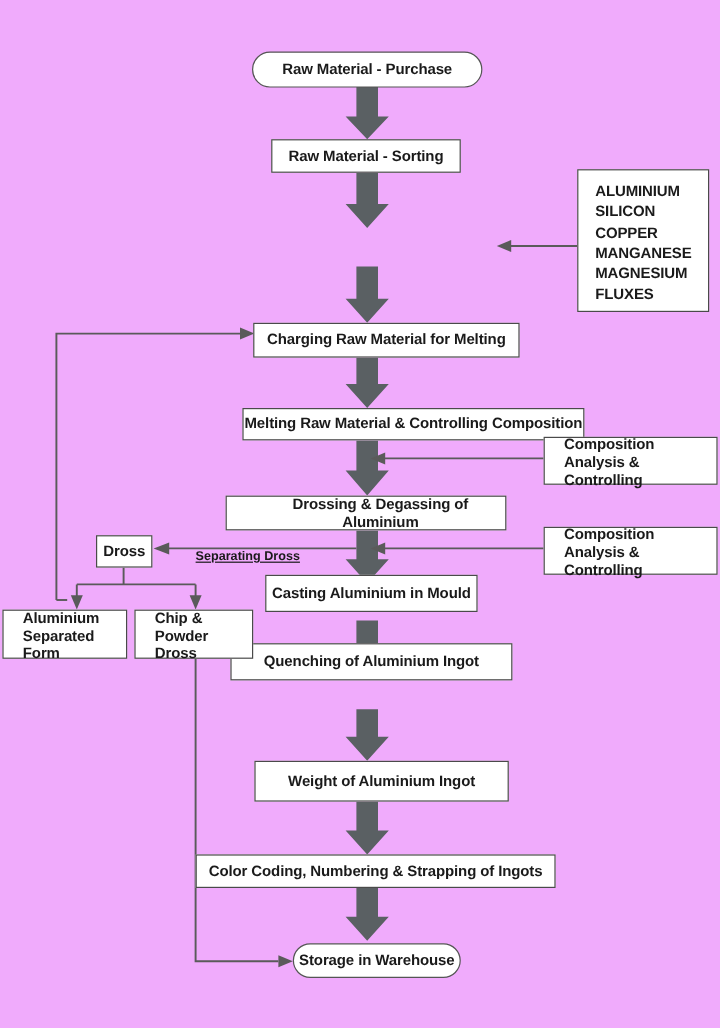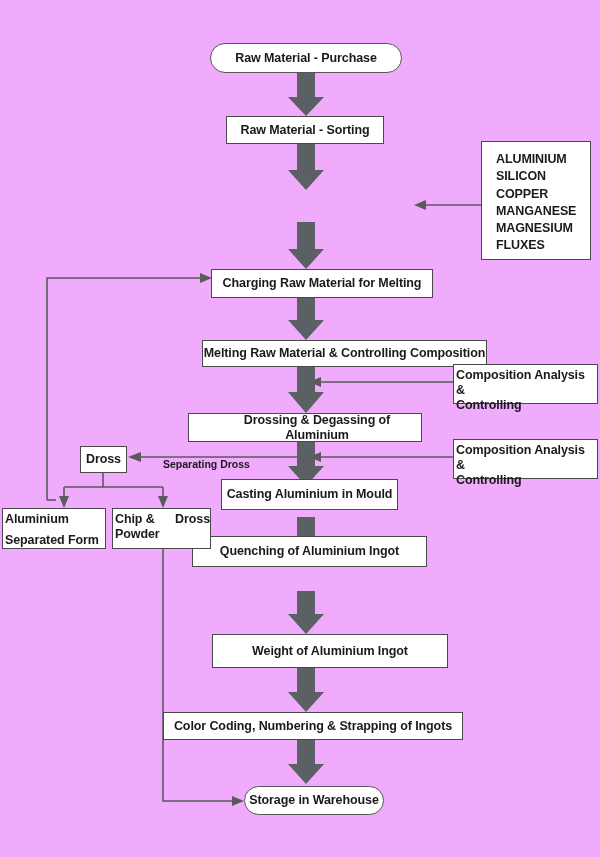--- a/index.html
+++ b/index.html
@@ -32,23 +32,23 @@
     font-weight: 700;
     letter-spacing: -0.1px;
     line-height: 1.18;
     z-index: 5;
   }
   .node.terminator {
     border-radius: 999px;
     border: 1.8px solid #555555;
   }
   .node.left-align {
-    justify-content: space-between;
+    justify-content: center;
     text-align: left;
-    padding-left: 2px;
+    padding-left: 16px;
     align-items: flex-start;
     padding-top: 4px;
   }
   .node.side-note {
     font-weight: 700;
     font-size: 12.5px;
   }
   .node.materials {
     flex-direction: column;
     align-items: flex-start;
@@ -60,20 +60,21 @@
   }
   .node.materials span { display: block; }
 
   .edge-label {
     position: absolute;
     font-size: 10.5px;
     font-weight: 700;
     color: #1a1a1a;
     white-space: nowrap;
     z-index: 6;
+    text-decoration: underline;
   }
 
   svg.wires {
     position: absolute;
     left: 0;
     top: 0;
     width: 600px;
     height: 857px;
     z-index: 2;
   }
@@ -192,42 +193,42 @@
   </div>
 
   <div class="node" style="left:221px; top:479px; width:177px; height:31px;text-align:right;">
     <span>Casting Aluminium in Mould</span>
   </div>
 
   <div class="node" style="left:192px; top:536px; width:235px; height:31px;">
     <span>Quenching of Aluminium Ingot</span>
   </div>
 
-  <div class="node" style="left:212px; top:634px; width:236px; height:34px;">
+  <div class="node" style="left:212px; top:634px; width:212px; height:34px;">
     <span>Weight of Aluminium Ingot</span>
   </div>
 
   <div class="node" style="left:163px; top:712px; width:300px; height:28px;">
     <span>Color Coding, Numbering &amp; Strapping of Ingots</span>
   </div>
 
   <div class="node terminator" style="left:244px; top:786px; width:140px; height:29px;">
     <span>Storage in Warehouse</span>
   </div>
 
   <div class="node" style="left:80px; top:446px; width:47px; height:27px;">
     <span>Dross</span>
   </div>
 
   <div class="node left-align" style="left:2px; top:508px; width:104px; height:41px; flex-direction:column; padding-top:3px;">
     <span>Aluminium</span>
     <span>Separated Form</span>
   </div>
 
-  <div class="node left-align" style="left:112px; top:508px; width:99px; height:41px; flex-direction:row; padding-top:3px;">
+  <div class="node left-align" style="left:112px; top:508px; width:99px; height:41px; flex-direction:column; padding-top:3px;">
     <span>Chip &amp; Powder</span>
     <span>Dross</span>
   </div>
 
   <div class="node left-align side-note" style="left:453px; top:364px; width:145px; height:40px; flex-direction:column; padding-top:3px;">
     <span>Composition Analysis &amp;</span>
     <span>Controlling</span>
   </div>
 
   <div class="node left-align side-note" style="left:453px; top:439px; width:145px; height:40px; flex-direction:column; padding-top:3px;">

